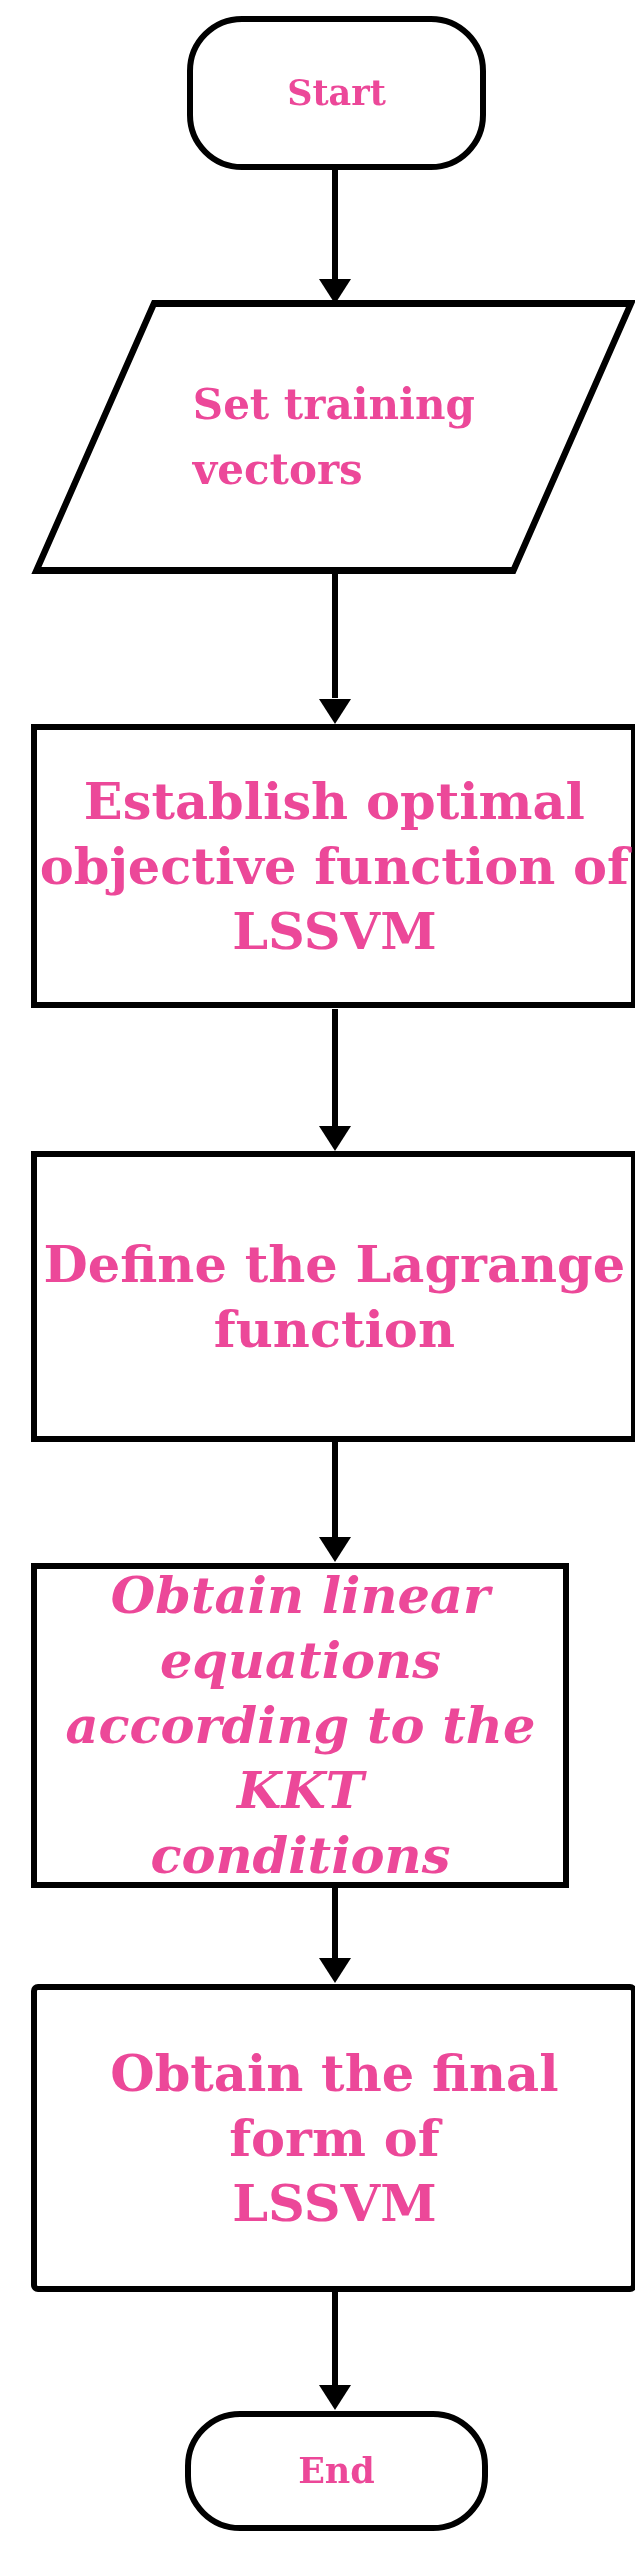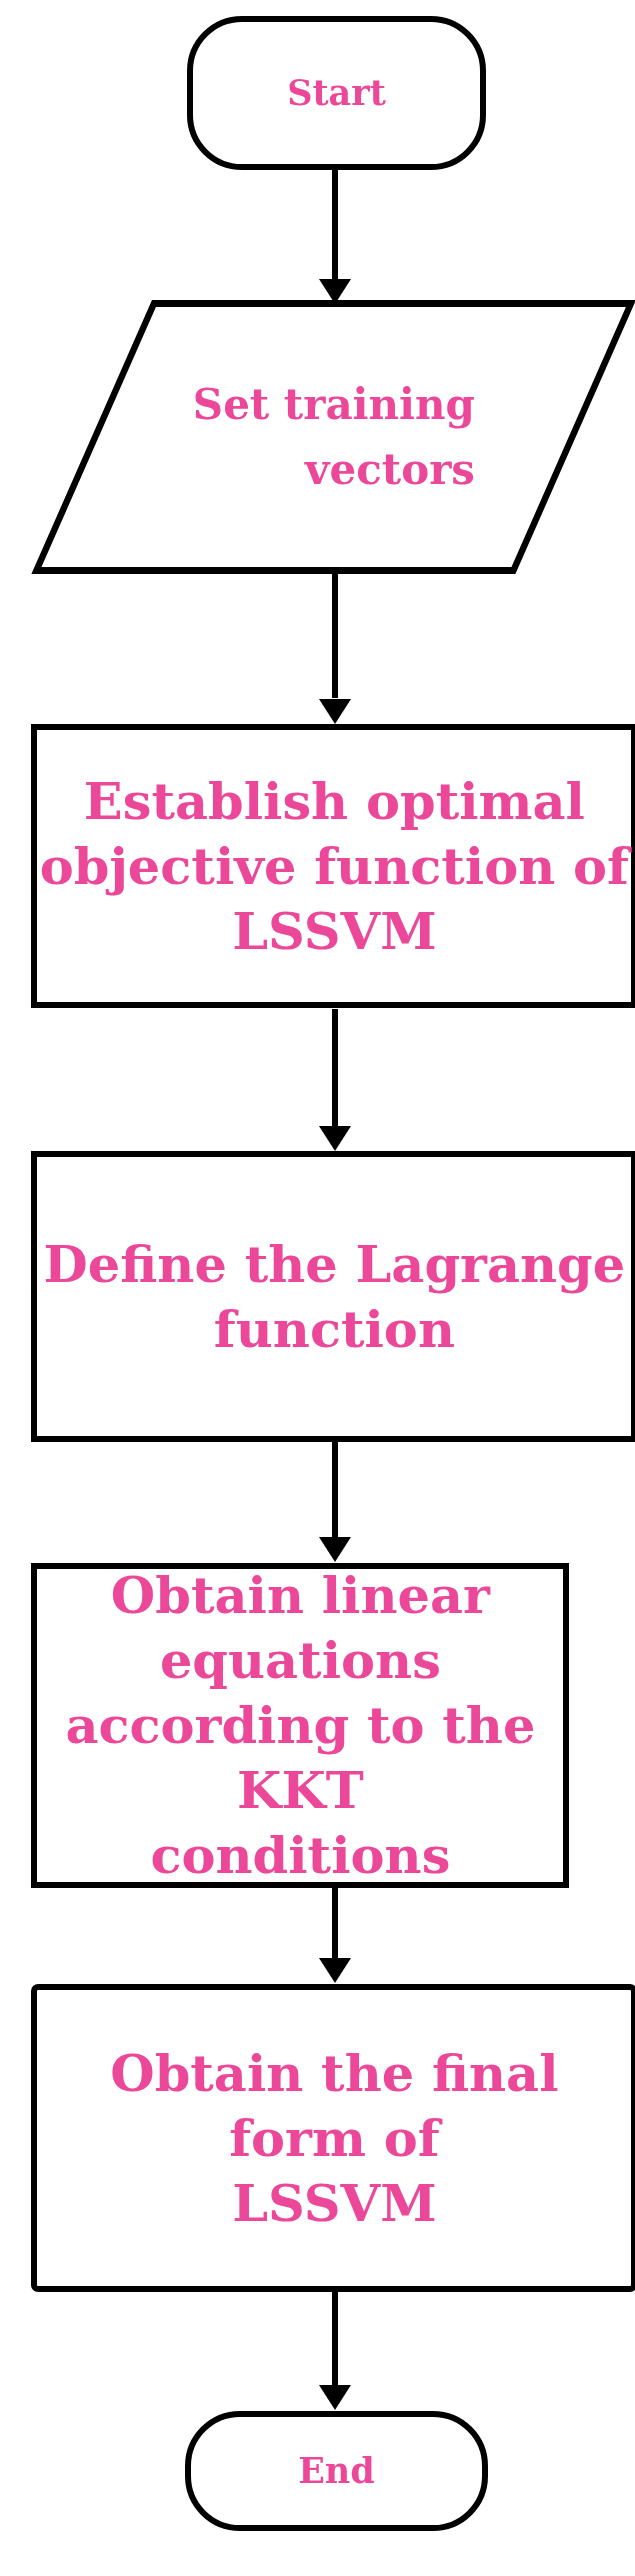--- a/index.html
+++ b/index.html
@@ -41,42 +41,42 @@
   .n-end   { left: 169px; top: 2411px; width: 303px; height: 120px; }
 
   
   .process {
     border: 6.4px solid #000000;
     font-size: 51px;
     line-height: 65px;
   }
   .n-establish { left: 15.4px; top: 724px;  width: 606px; height: 284px; }
   .n-lagrange  { left: 15.4px; top: 1151px; width: 606px; height: 291px; }
-  .n-kkt       { left: 15.4px; top: 1563px; width: 538px; height: 325px; }
+  .n-kkt       { left: 15.4px; top: 1563px; width: 538px; height: 325px; font-style: italic; }
   .n-final     { left: 15.4px; top: 1984px; width: 606px; height: 308px; border-radius: 7px; }
 
   
   .par-shape {
     position: absolute;
     left: 136px; top: 300px;
     width: 484px; height: 274px;
     box-sizing: border-box;
     border: 7.3px solid #000000;
     background: #ffffff;
     transform: skewX(-23.76deg);
     transform-origin: 0 0;
   }
   .par-label {
     position: absolute;
     left: 15.4px; top: 300px;
     width: 605px; height: 274px;
     display: flex;
     align-items: center;
     justify-content: center;
-    text-align: right;
+    text-align: left;
     font-weight: 700;
     font-size: 42px;
     line-height: 65px;
   }
 
   
   .arrow-shaft {
     position: absolute;
     left: 316px;
     width: 6.4px;

